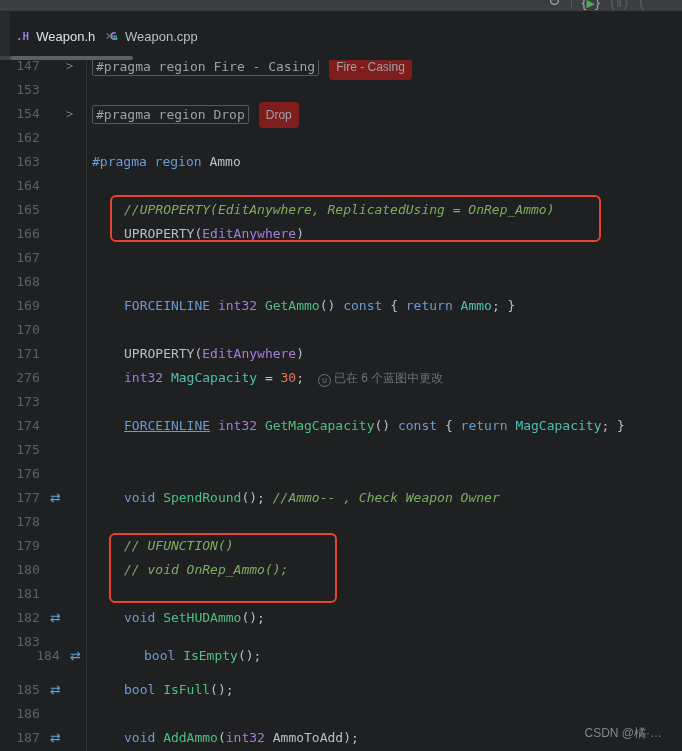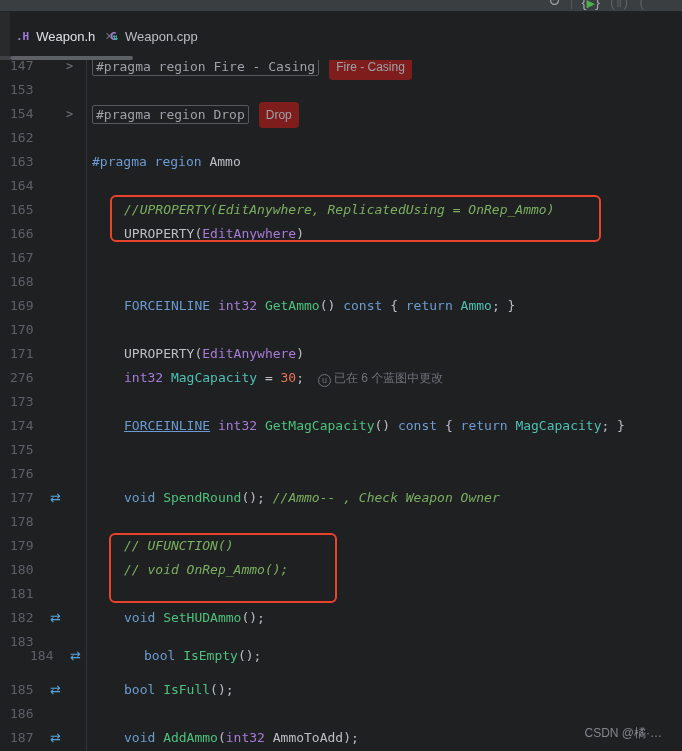--- a/index.html
+++ b/index.html
@@ -39,21 +39,21 @@
   .seg2 { top:224px; height:26px; background:#35383B; }
   .seg3 { top:546px; height:94px; background:#56595C; }
   .stripe-label { position:absolute; left:1px; top:680px; color:#C9CCD1;
     font-size:10px; }
   
   .editor { position:absolute; top:60px; left:0; right:0; bottom:0;
     background:#1E2022; overflow:hidden; }
   .gutter-sep { position:absolute; left:86px; top:0; bottom:0; width:1px;
     background:#303338; }
   .row { position:absolute; left:0; right:0; height:24px; }
-  .ln { position:absolute; left:10px; width:36px; text-align:left;
+  .ln { position:absolute; left:10px; width:36px; text-align:center;
     font-family:"DejaVu Sans Mono",monospace; font-size:13px; color:#5C6167;
     line-height:24px; }
   .mark { position:absolute; left:50px; line-height:24px; font-size:13px;
     color:#58A1D8; font-family:"DejaVu Sans",sans-serif; }
   .fold { position:absolute; left:66px; line-height:24px; font-size:12px;
     color:#6F747A; font-family:"DejaVu Sans Mono",monospace; }
   .code { position:absolute; left:92px; right:0; line-height:24px;
     font-family:"DejaVu Sans Mono",monospace; font-size:13px; color:#BCBEC4;
     white-space:pre; }
   .ind1 { padding-left:32px; }

